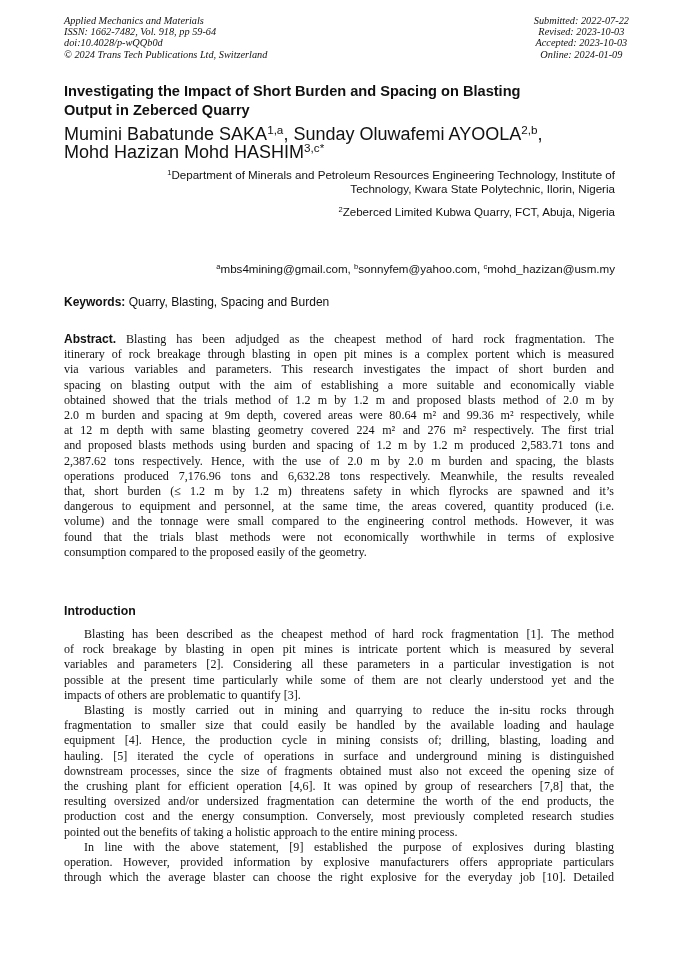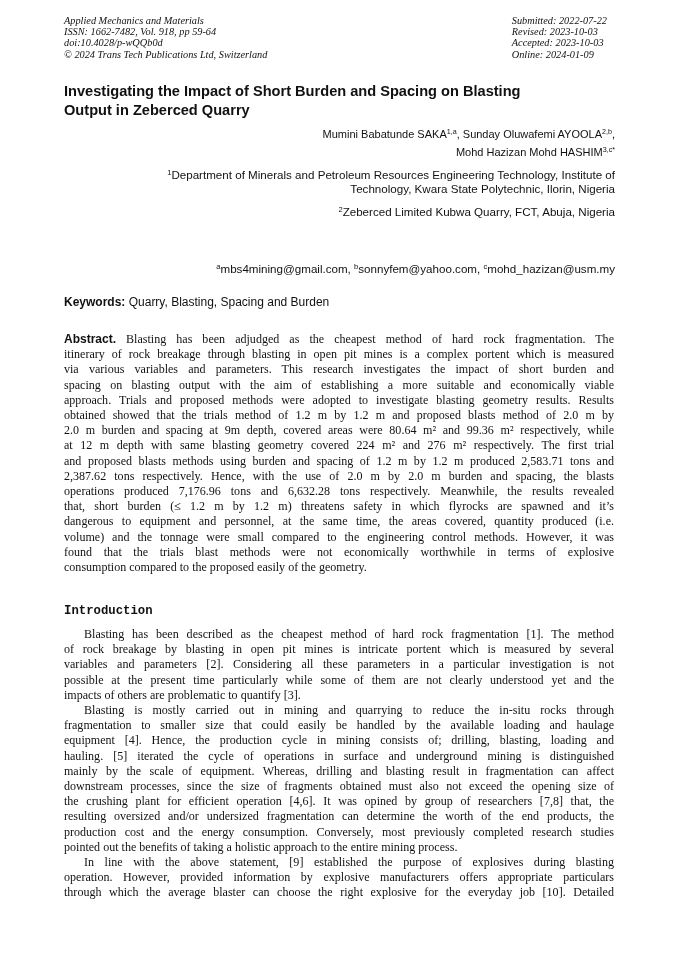--- a/index.html
+++ b/index.html
@@ -1,32 +1,32 @@
 <!DOCTYPE html>
 <html><head>
 <meta charset="utf-8">
 <style>
   html, body { margin: 0; padding: 0; background: #ffffff; }
   body { width: 678px; height: 959px; overflow: hidden; color: #111; position: relative; }
   .page { position: absolute; left: 0; top: 0; width: 678px; height: 782px; }
   .hdr { position: absolute; top: 15px; font-family: "Liberation Serif", serif; font-style: italic; font-size: 10.3px; line-height: 11.2px; }
   .hdr-left { left: 64px; }
-  .hdr-right { right: 71px; text-align: left; }
+  .hdr-right { right: 49px; text-align: center; }
   .hdr div { white-space: nowrap; }
   .title { position: absolute; top: 82px; left: 64px; width: 551px; text-align: left; font-family: "Liberation Sans", sans-serif; font-weight: bold; font-size: 14.6px; line-height: 18.5px; }
-  .authors { position: absolute; top: 125px; left: 64px; width: 551px; text-align: right; font-family: "Liberation Sans", sans-serif; font-size: 11px; line-height: 18px; }
+  .authors { position: absolute; top: 125px; left: 64px; width: 551px; text-align: left; font-family: "Liberation Sans", sans-serif; font-size: 18px; line-height: 18px; }
   .aff { position: absolute; left: 64px; width: 551px; text-align: right; font-family: "Liberation Sans", sans-serif; font-size: 11.6px; line-height: 14.4px; }
   sup { font-size: 65%; line-height: 0; vertical-align: 0.55em; }
   .kw { position: absolute; top: 295px; left: 64px; font-family: "Liberation Sans", sans-serif; font-size: 12px; line-height: 15px; white-space: nowrap; }
   .kw b { font-weight: bold; }
   .body-block { position: absolute; left: 64px; width: 550px; font-family: "Liberation Serif", serif; font-size: 12.05px; line-height: 15.2px; text-align: justify; }
   .body-block .line { display: block; text-align-last: justify; white-space: nowrap; }
   .body-block .line.last { text-align-last: left; }
   .abs-label { font-family: "Liberation Sans", sans-serif; font-weight: bold; font-size: 12px; }
-  .sect { position: absolute; top: 604px; left: 64px; font-family: Liberation Mono, monospace; font-weight: bold; font-size: 12.3px; }
+  .sect { position: absolute; top: 604px; left: 64px; font-family: Liberation Sans, sans-serif; font-weight: bold; font-size: 12.3px; }
   .indent { padding-left: 20px; }
 </style>
 </head>
 <body>
 
 <div class="page">
 
   <div class="hdr hdr-left">
     <div>Applied Mechanics and Materials</div>
     <div>ISSN: 1662-7482, Vol. 918, pp 59-64</div>
@@ -73,21 +73,20 @@
 
   <div class="kw">
     <b>Keywords:</b><span> Quarry, Blasting, Spacing and Burden</span>
   </div>
 
   <div class="body-block" style="top:332px;">
     <span class="line"><span class="abs-label">Abstract.</span><span> Blasting has been adjudged as the cheapest method of hard rock fragmentation. The</span></span>
     <span class="line">itinerary of rock breakage through blasting in open pit mines is a complex portent which is measured</span>
     <span class="line">via various variables and parameters. This research investigates the impact of short burden and</span>
     <span class="line">spacing on blasting output with the aim of establishing a more suitable and economically viable</span>
-    <span class="line">approach. Trials and proposed methods were adopted to investigate blasting geometry results. Results</span>
     <span class="line">obtained showed that the trials method of 1.2 m by 1.2 m and proposed blasts method of 2.0 m by</span>
     <span class="line">2.0 m burden and spacing at 9m depth, covered areas were 80.64 m² and 99.36 m² respectively, while</span>
     <span class="line">at 12 m depth with same blasting geometry covered 224 m² and 276 m² respectively. The first trial</span>
     <span class="line">and proposed blasts methods using burden and spacing of 1.2 m by 1.2 m produced 2,583.71 tons and</span>
     <span class="line">2,387.62 tons respectively. Hence, with the use of 2.0 m by 2.0 m burden and spacing, the blasts</span>
     <span class="line">operations produced 7,176.96 tons and 6,632.28 tons respectively. Meanwhile, the results revealed</span>
     <span class="line">that, short burden (≤ 1.2 m by 1.2 m) threatens safety in which flyrocks are spawned and it’s</span>
     <span class="line">dangerous to equipment and personnel, at the same time, the areas covered, quantity produced (i.e.</span>
     <span class="line">volume) and the tonnage were small compared to the engineering control methods. However, it was</span>
     <span class="line">found that the trials blast methods were not economically worthwhile in terms of explosive</span>
@@ -99,21 +98,20 @@
   <div class="body-block" style="top:627px;">
     <span class="line indent">Blasting has been described as the cheapest method of hard rock fragmentation [1]. The method</span>
     <span class="line">of rock breakage by blasting in open pit mines is intricate portent which is measured by several</span>
     <span class="line">variables and parameters [2]. Considering all these parameters in a particular investigation is not</span>
     <span class="line">possible at the present time particularly while some of them are not clearly understood yet and the</span>
     <span class="line last">impacts of others are problematic to quantify [3].</span>
     <span class="line indent">Blasting is mostly carried out in mining and quarrying to reduce the in-situ rocks through</span>
     <span class="line">fragmentation to smaller size that could easily be handled by the available loading and haulage</span>
     <span class="line">equipment [4]. Hence, the production cycle in mining consists of; drilling, blasting, loading and</span>
     <span class="line">hauling. [5] iterated the cycle of operations in surface and underground mining is distinguished</span>
-    <span class="line">mainly by the scale of equipment. Whereas, drilling and blasting result in fragmentation can affect</span>
     <span class="line">downstream processes, since the size of fragments obtained must also not exceed the opening size of</span>
     <span class="line">the crushing plant for efficient operation [4,6]. It was opined by group of researchers [7,8] that, the</span>
     <span class="line">resulting oversized and/or undersized fragmentation can determine the worth of the end products, the</span>
     <span class="line">production cost and the energy consumption. Conversely, most previously completed research studies</span>
     <span class="line last">pointed out the benefits of taking a holistic approach to the entire mining process.</span>
     <span class="line indent">In line with the above statement, [9] established the purpose of explosives during blasting</span>
     <span class="line">operation. However, provided information by explosive manufacturers offers appropriate particulars</span>
     <span class="line">through which the average blaster can choose the right explosive for the everyday job [10]. Detailed</span>
   </div>
 

